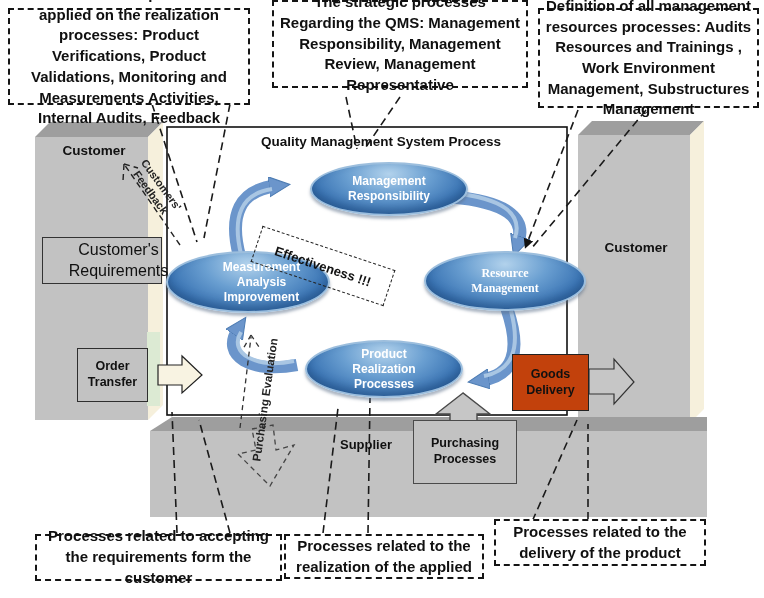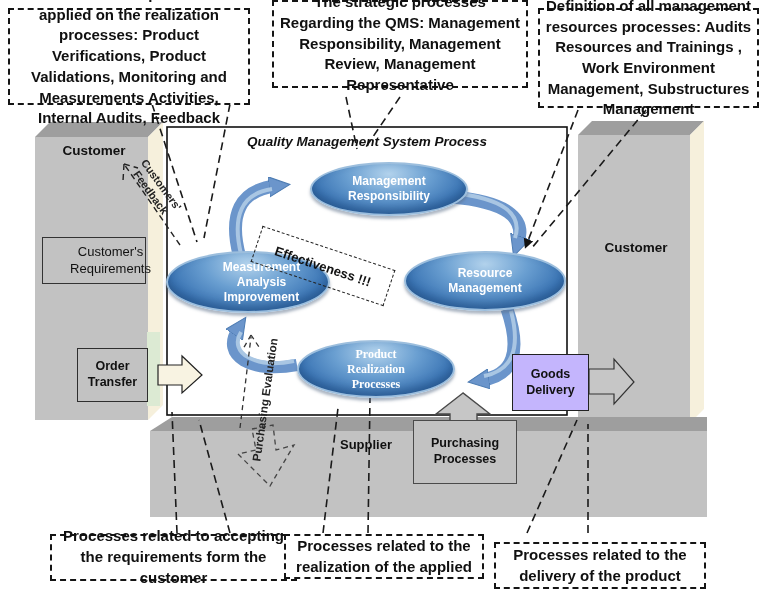--- a/index.html
+++ b/index.html
@@ -117,65 +117,65 @@
   <div class="abs callout z2" style="left:8px;top:8px;width:242px;height:97px;">
     <span>The controls of processes applied on the realization processes: Product Verifications, Product Validations, Monitoring and Measurements Activities, Internal Audits, Feedback</span>
   </div>
   <div class="abs callout z2" style="left:272px;top:0;width:256px;height:88px;">
     <span>The strategic processes Regarding the QMS: Management Responsibility, Management Review, Management Representative</span>
   </div>
   <div class="abs callout z2" style="left:538px;top:8px;width:221px;height:100px;">
     <span>Definition of all management resources processes: Audits Resources and Trainings , Work Environment Management, Substructures Management</span>
   </div>
 
-  <div class="abs callout z2" style="left:50px;top:534px;width:247px;height:47px;justify-content:center;">
+  <div class="abs callout z2" style="left:35px;top:534px;width:247px;height:47px;justify-content:center;">
     <span>Processes related to accepting the requirements form the customer</span>
   </div>
   <div class="abs callout z2" style="left:284px;top:534px;width:200px;height:45px;">
     <span>Processes related to the realization of the applied</span>
   </div>
-  <div class="abs callout z2" style="left:494px;top:542px;width:212px;height:47px;">
+  <div class="abs callout z2" style="left:494px;top:519px;width:212px;height:47px;">
     <span>Processes related to the delivery of the product</span>
   </div>
 
   <div class="abs lbl z2" style="left:40px;top:143px;width:108px;font-size:13.5px;">Customer</div>
   <div class="abs lbl z2" style="left:582px;top:240px;width:108px;font-size:13.5px;">Customer</div>
 
-  <div class="abs z2" style="left:42px;top:237px;width:104px;height:47px;background:#c2c2c2;border:1.2px solid #333;
-       display:flex;align-items:center;justify-content:center;text-align:center;font-size:13px;line-height:1.3;box-sizing:border-box;padding-left:33px;">
+  <div class="abs z2" style="left:42px;top:237px;width:120px;height:47px;background:#c2c2c2;border:1.2px solid #333;
+       display:flex;align-items:center;justify-content:center;text-align:center;font-size:16px;line-height:1.3;box-sizing:border-box;padding-left:33px;">
     <span>Customer's Requirements</span>
   </div>
 
   <div class="abs z2" style="left:120px;top:176px;width:72px;transform:rotate(54deg);transform-origin:center;
        font-weight:bold;font-size:11px;line-height:1.15;text-align:center;color:#222;">Customers' Feedback</div>
 
-  <div class="abs z2 lbl" style="left:167px;top:134px;width:400px;font-size:13.5px;font-style:italic;">Quality Management System Process</div>
+  <div class="abs z2 lbl" style="left:181px;top:134px;width:400px;font-size:13.5px;">Quality Management System Process</div>
 
   <div class="abs node z2" style="left:310px;top:162px;width:158px;height:54px;">
     <span style="max-width:120px;">Management Responsibility</span>
   </div>
-  <div class="abs node z2" style="left:404px;top:251px;width:162px;height:60px;">
+  <div class="abs node z2" style="left:424px;top:251px;width:162px;height:60px;font-family:Liberation Serif, serif;">
     <span style="max-width:110px;">Resource Management</span>
   </div>
-  <div class="abs node z2" style="left:297px;top:340px;width:158px;height:58px;font-family:Liberation Serif, serif;">
+  <div class="abs node z2" style="left:305px;top:340px;width:158px;height:58px;">
     <span style="max-width:92px;">Product Realization Processes</span>
   </div>
   <div class="abs node z2" style="left:166px;top:251px;width:164px;height:62px;padding-left:27px;">
     <span style="max-width:106px;">Measurement Analysis Improvement</span>
   </div>
 
   <div class="abs effect z2" style="left:253px;top:247px;width:138px;height:36px;transform:rotate(18.5deg);">
     <span>Effectiveness !!!</span>
   </div>
 
   <div class="abs graybox z2" style="left:77px;top:348px;width:71px;height:54px;">
     <span>Order Transfer</span>
   </div>
 
-  <div class="abs z2" style="left:512px;top:354px;width:77px;height:57px;background:#c4b5fd;border:1.2px solid #222;
+  <div class="abs z2" style="left:512px;top:354px;width:77px;height:57px;background:#c2410c;border:1.2px solid #222;
        display:flex;align-items:center;justify-content:center;text-align:center;font-weight:bold;font-size:12.5px;line-height:1.25;box-sizing:border-box;">
     <span>Goods Delivery</span>
   </div>
 
   <div class="abs lbl z2" style="left:316px;top:437px;width:100px;font-size:13px;text-align:center;">Supplier</div>
 
   <div class="abs graybox z2" style="left:413px;top:420px;width:104px;height:64px;border:1.5px solid #4a4a4a;">
     <span>Purchasing Processes</span>
   </div>
 

